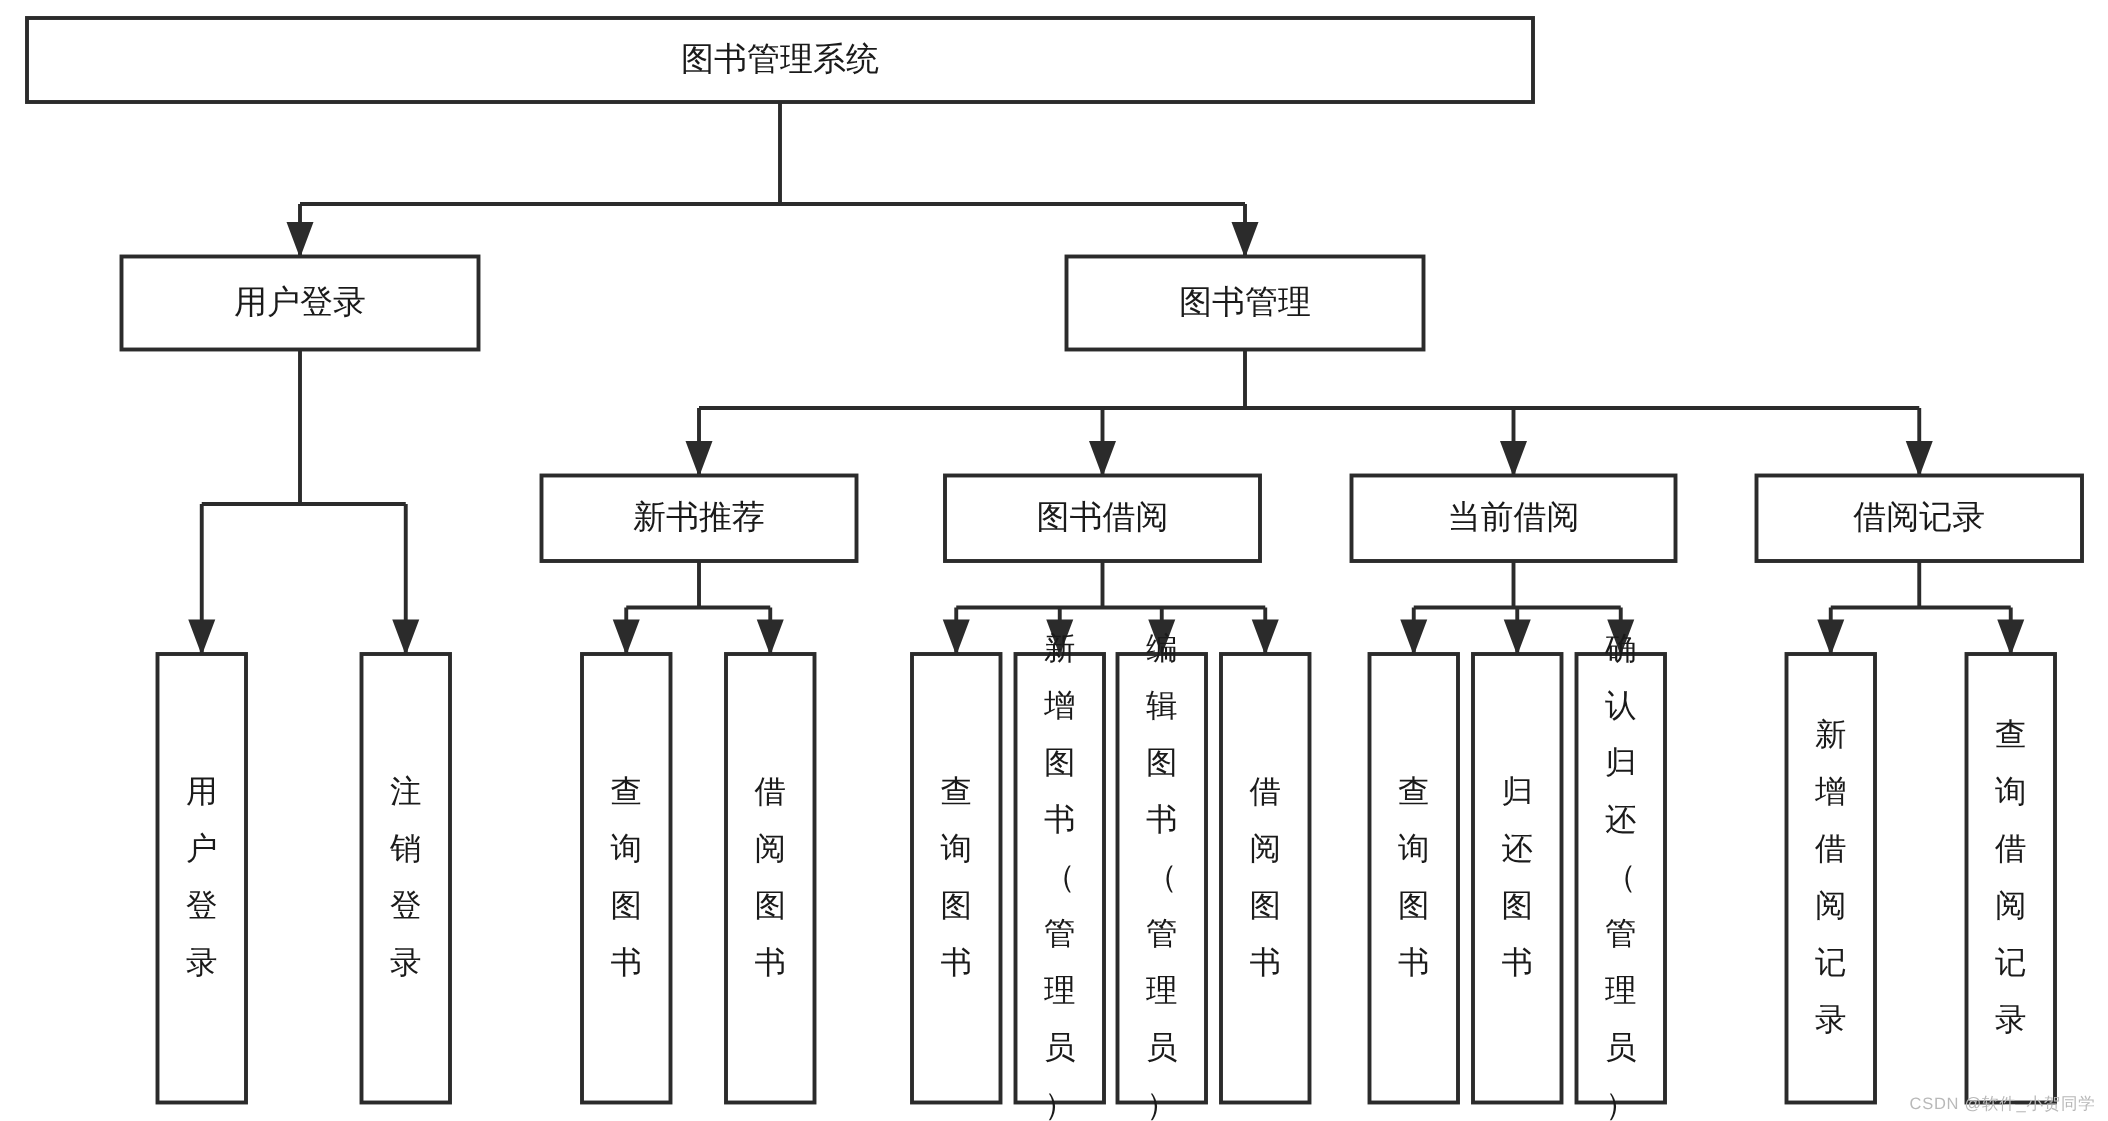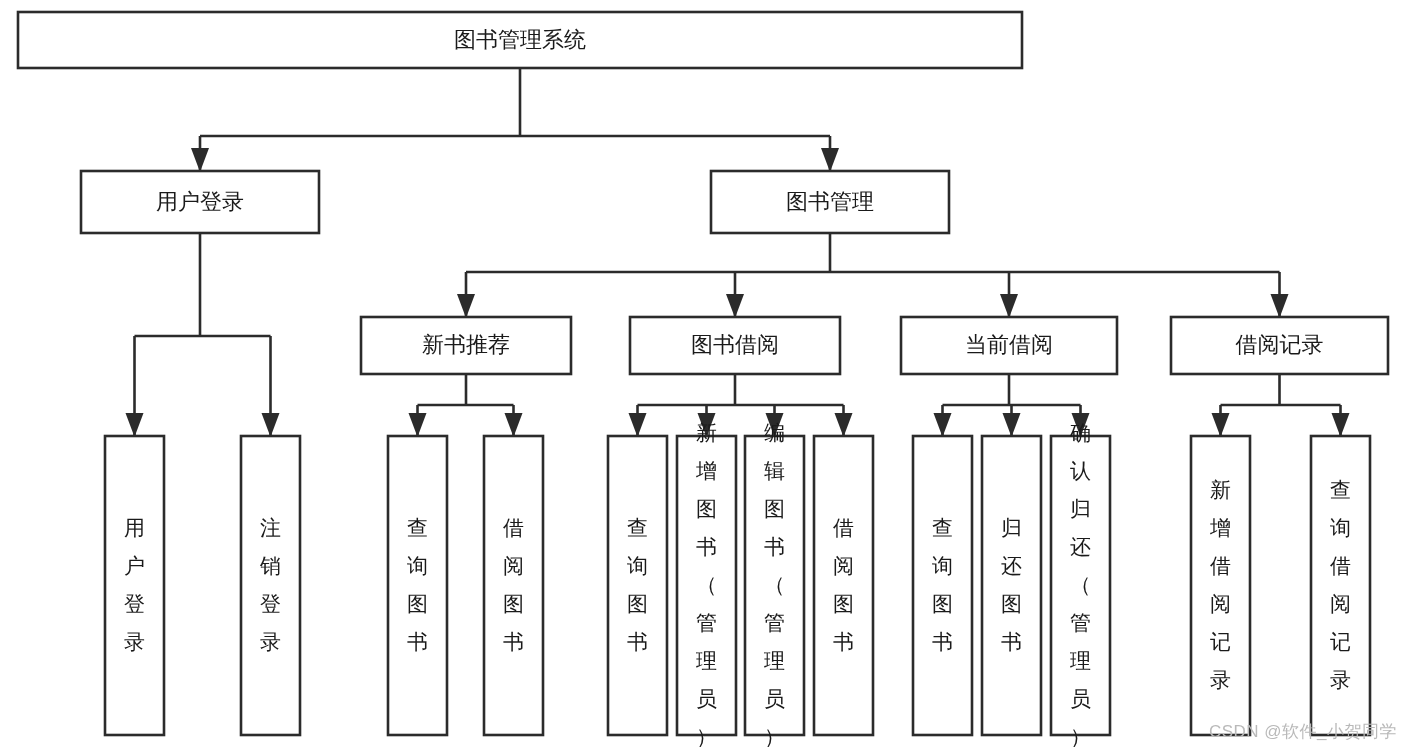--- a/index.html
+++ b/index.html
@@ -54,21 +54,21 @@
   .label-v {
     font-size: 21px;
   }
   .label-v tspan {
     text-anchor: middle;
   }
   .watermark {
     position: absolute;
     right: 8px;
     bottom: 4px;
-    font-size: 17px;
+    font-size: 11px;
     color: #b9b9b9;
     font-family: "Liberation Sans", "DejaVu Sans", sans-serif;
     white-space: nowrap;
     letter-spacing: 0.5px;
   }
 </style>
 </head>
 <body>
 
 <div id="diagram-root">

